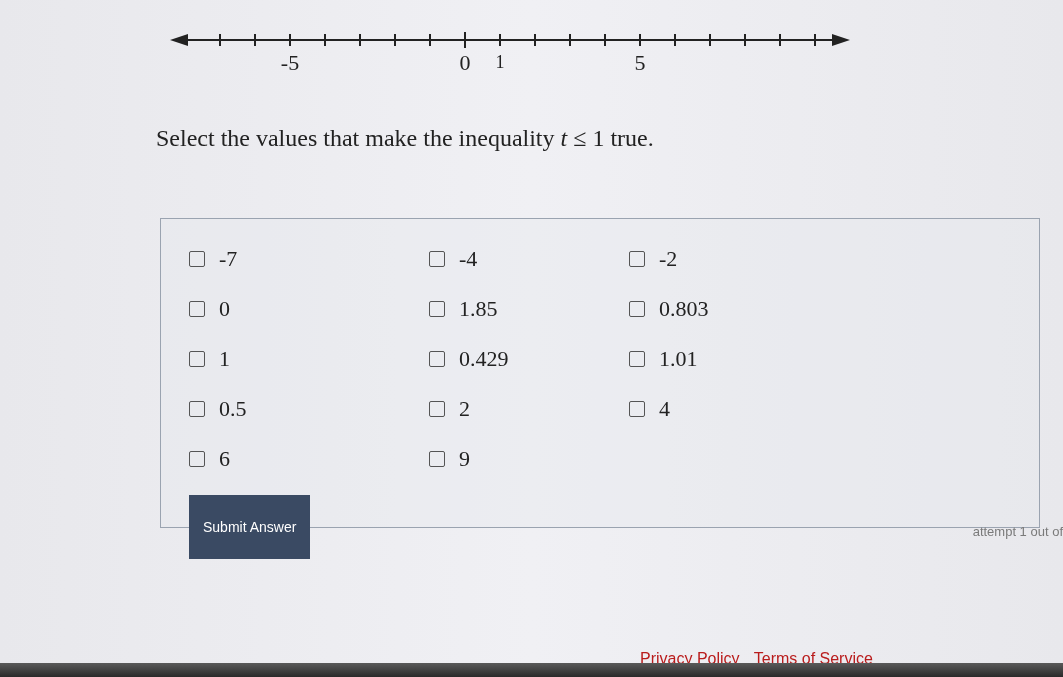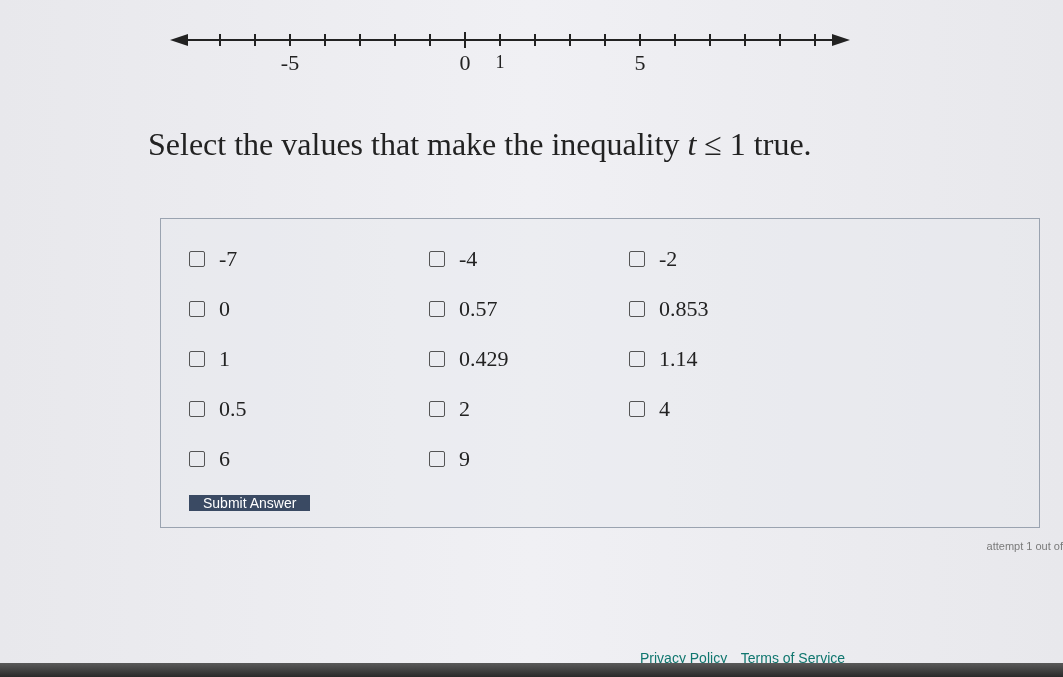--- a/index.html
+++ b/index.html
@@ -33,24 +33,24 @@
     font-size: 22px;
     fill: #222;
   }
   .nl-label-small {
     font-family: Georgia, serif;
     font-size: 18px;
     fill: #222;
   }
   .question {
     position: absolute;
-    left: 148px;
+    left: 156px;
     top: 120px;
     width: 800px;
-    font-size: 32px;
+    font-size: 24px;
     line-height: 1.5;
     color: #222;
   }
   .question .var { font-style: italic; }
   .answers-panel {
     position: absolute;
     left: 160px;
     top: 218px;
     width: 880px;
     height: 310px;
@@ -81,39 +81,39 @@
     flex: 0 0 auto;
     cursor: pointer;
   }
   .submit-btn {
     margin-top: 14px;
     display: inline-block;
     background: #3a4a63;
     color: #fff;
     font-family: Arial, Helvetica, sans-serif;
     font-size: 14px;
-    padding: 0 14px;
+    padding: 24px 14px;
     border: none;
     cursor: pointer;
   }
   .attempt {
     position: absolute;
     right: 0px;
-    top: 540px;
+    top: 524px;
     font-family: Arial, Helvetica, sans-serif;
-    font-size: 11px;
+    font-size: 13px;
     color: #7a7a7a;
   }
   .footer-links {
     position: absolute;
     left: 640px;
     top: 650px;
     font-family: Arial, Helvetica, sans-serif;
-    font-size: 14px;
-    color: #0f766e;
+    font-size: 16px;
+    color: #b91c1c;
   }
   .footer-links span { margin-right: 10px; cursor: pointer; }
   .bottom-edge {
     position: absolute;
     left: 0; right: 0; bottom: 0;
     height: 14px;
     background: linear-gradient(to bottom, #5a5a5a, #2a2a2a);
   }
 </style>
 </head>
@@ -172,39 +172,39 @@
           <span class="checkbox"></span>
           <span>-2</span>
         </label>
 
       <label class="choice">
           <span class="checkbox"></span>
           <span>0</span>
         </label>
       <label class="choice">
           <span class="checkbox"></span>
-          <span>0.57</span>
-        </label>
-
-      <label class="choice">
-          <span class="checkbox"></span>
-          <span>0.853</span>
+          <span>1.85</span>
+        </label>
+
+      <label class="choice">
+          <span class="checkbox"></span>
+          <span>0.803</span>
         </label>
       <label class="choice">
           <span class="checkbox"></span>
           <span>1</span>
         </label>
       <label class="choice">
           <span class="checkbox"></span>
           <span>0.429</span>
         </label>
 
       <label class="choice">
           <span class="checkbox"></span>
-          <span>1.14</span>
+          <span>1.01</span>
         </label>
       <label class="choice">
           <span class="checkbox"></span>
           <span>0.5</span>
         </label>
       <label class="choice">
           <span class="checkbox"></span>
           <span>2</span>
         </label>
 

